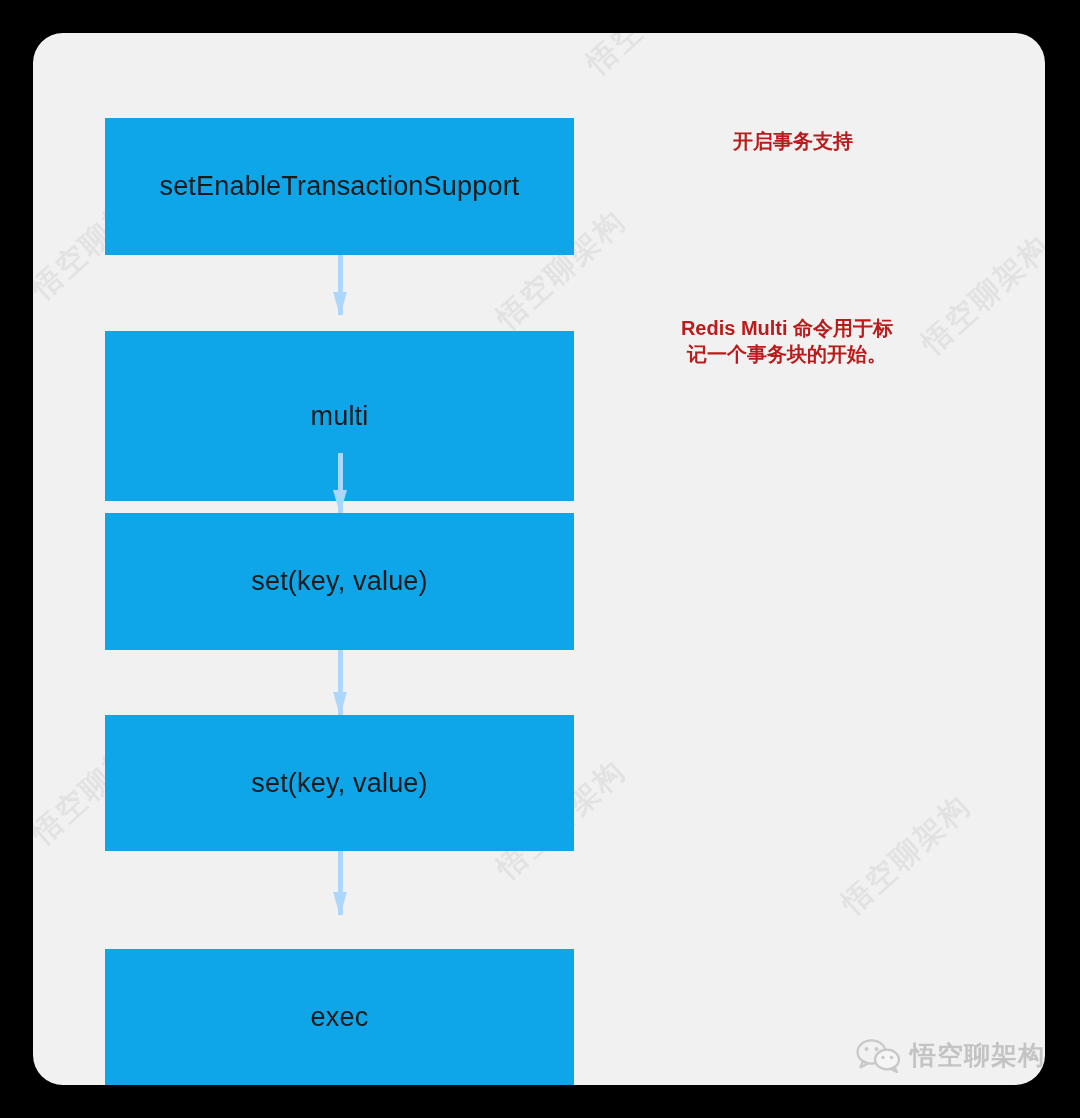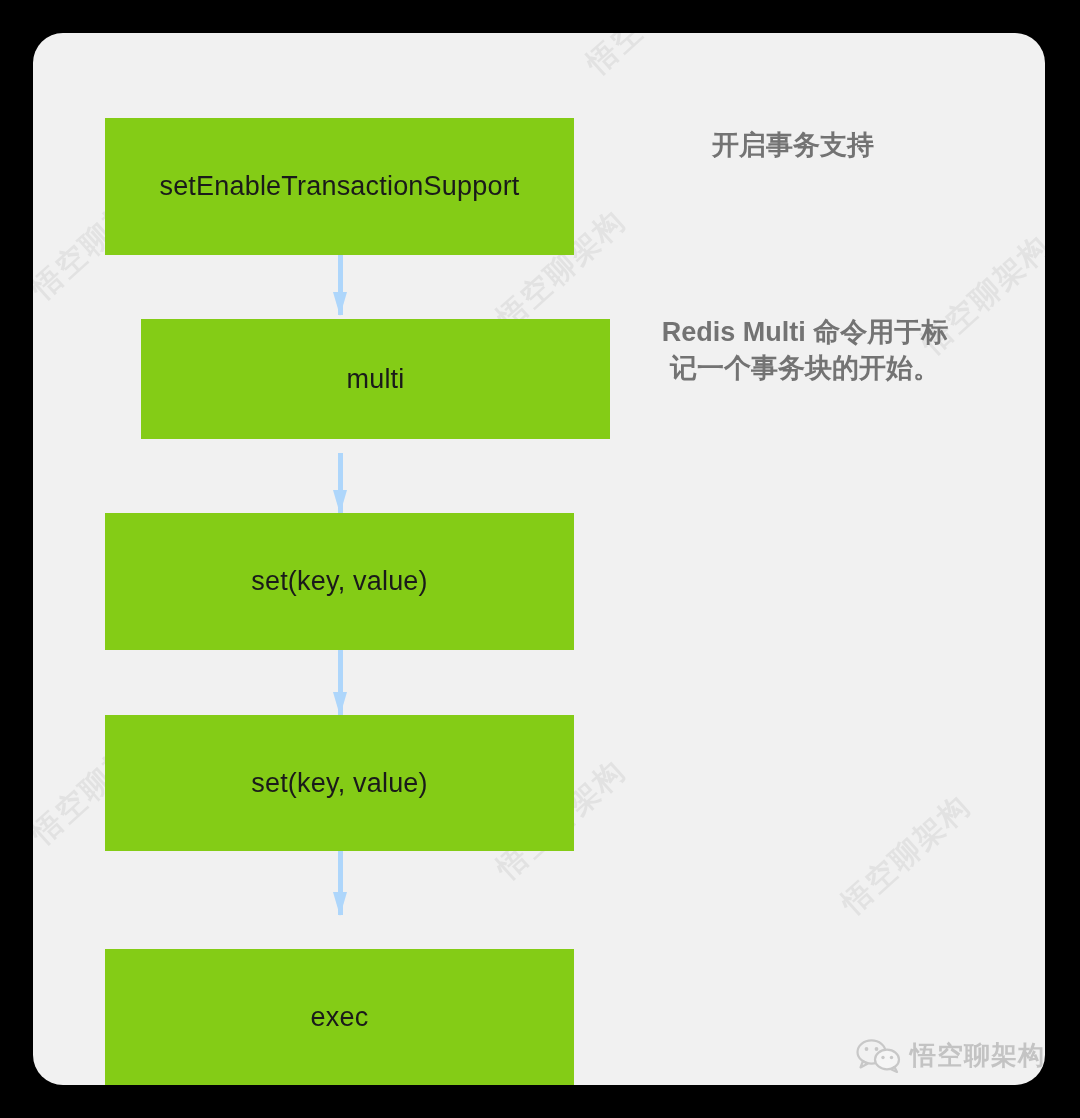--- a/index.html
+++ b/index.html
@@ -49,30 +49,30 @@
   #flow {
     position: absolute;
     left: 72px;
     top: 52px;
     width: 469px;
   }
   .node {
     position: absolute;
     left: 0;
     width: 469px;
-    background: #84cc16;
+    background: #0ea5e9;
     display: flex;
     align-items: center;
     justify-content: center;
     color: #1a1a1a;
     font-size: 27px;
     letter-spacing: 0.2px;
   }
   .node.n0 { top: 33px;  height: 137px; }
-  .node.n1 { top: 234px; height: 120px; margin-left: 36px; }
+  .node.n1 { top: 246px; height: 170px; }
   .node.n2 { top: 428px; height: 137px; }
   .node.n3 { top: 630px; height: 136px; }
   .node.n4 { top: 864px; height: 136px; }
 
   
   .arrow {
     position: absolute;
     left: 228px;
     width: 14px;
   }
@@ -95,29 +95,29 @@
     border-top: 24px solid #aed6fb;
   }
   .arrow.a0 { top: 170px; height: 60px; }
   .arrow.a1 { top: 368px; height: 60px; }
   .arrow.a2 { top: 565px; height: 65px; }
   .arrow.a3 { top: 766px; height: 64px; }
 
   
   .annot {
     position: absolute;
-    color: #737373;
+    color: #b91c1c;
     font-weight: 700;
-    font-size: 27px;
+    font-size: 20px;
     line-height: 1.32;
     text-align: center;
     white-space: pre-line;
   }
   .annot.g0 { left: 556px; top: 95px;  width: 408px; }
-  .annot.g1 { left: 568px; top: 282px; width: 408px; }
+  .annot.g1 { left: 550px; top: 282px; width: 408px; }
   .annot.g2 { left: 556px; top: 466px; width: 408px; }
   .annot.g3 { left: 556px; top: 880px; width: 408px; }
 
   
   #brand {
     position: absolute;
     right: 0px;
     bottom: 12px;
     display: flex;
     align-items: center;

